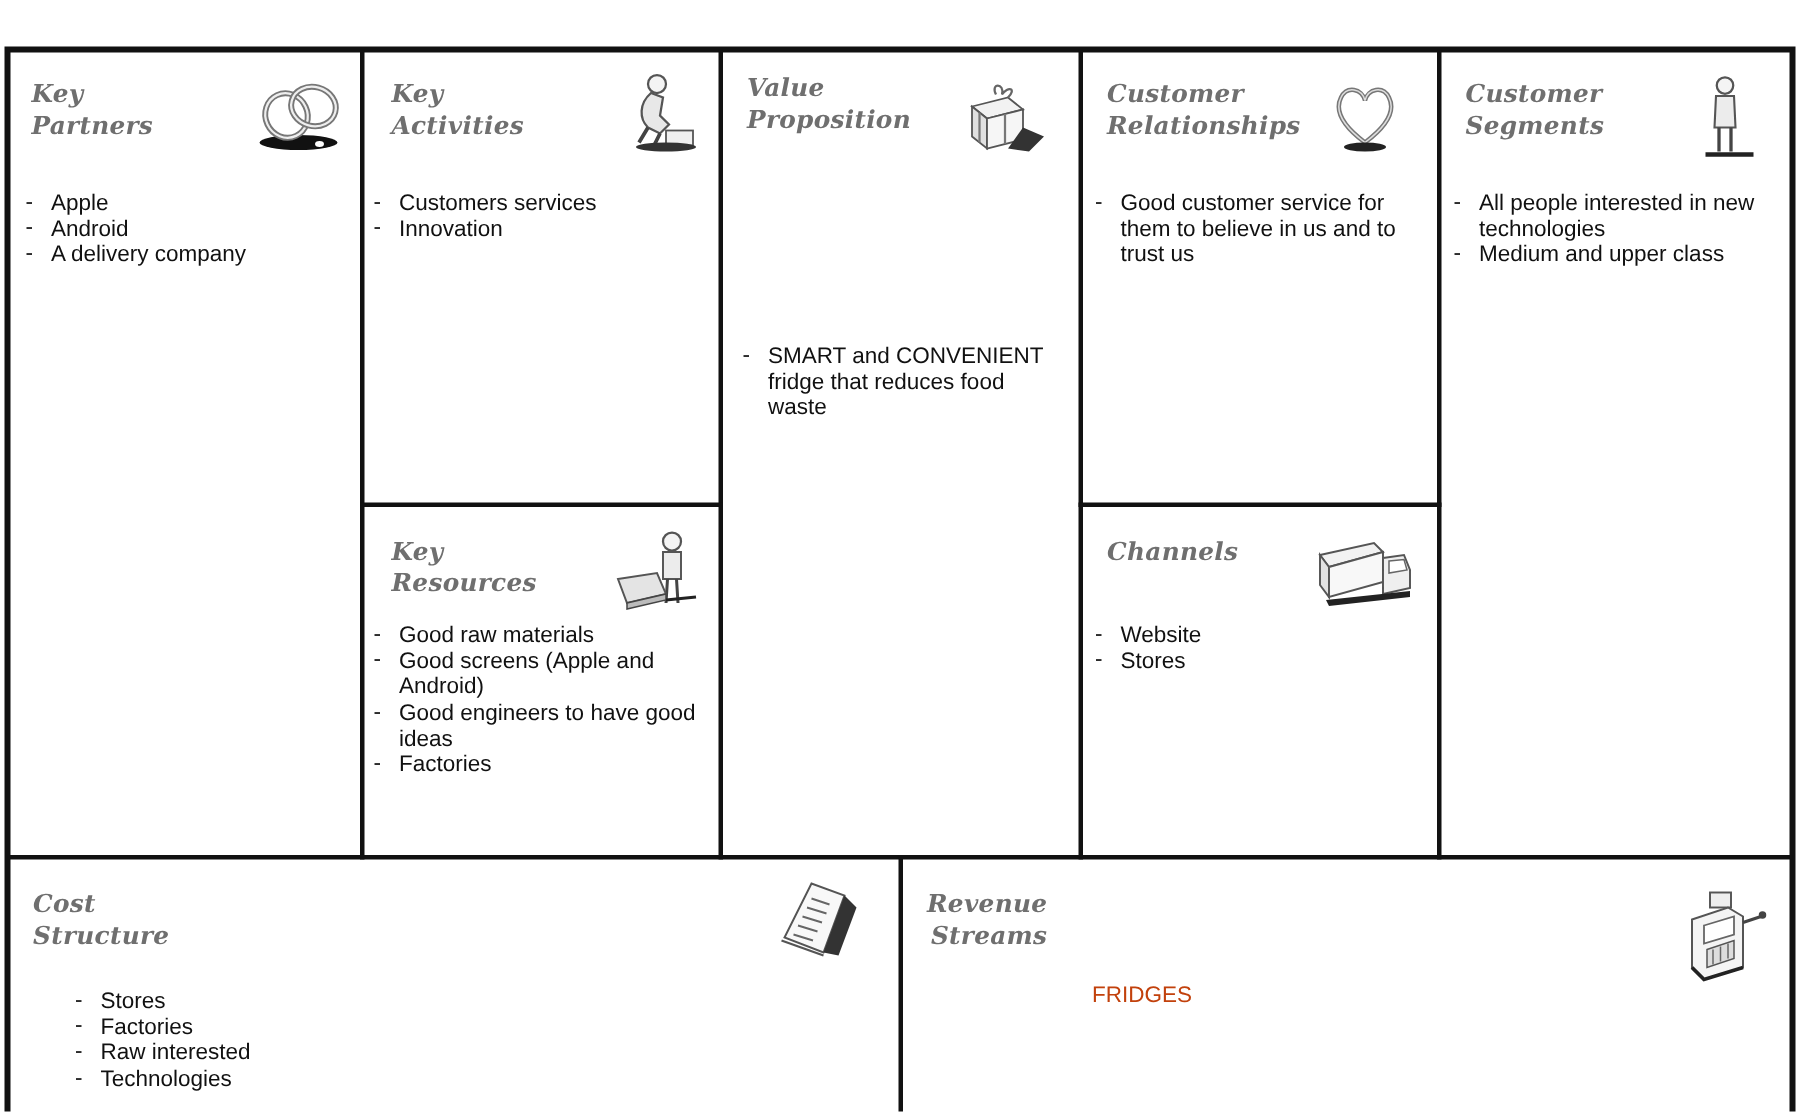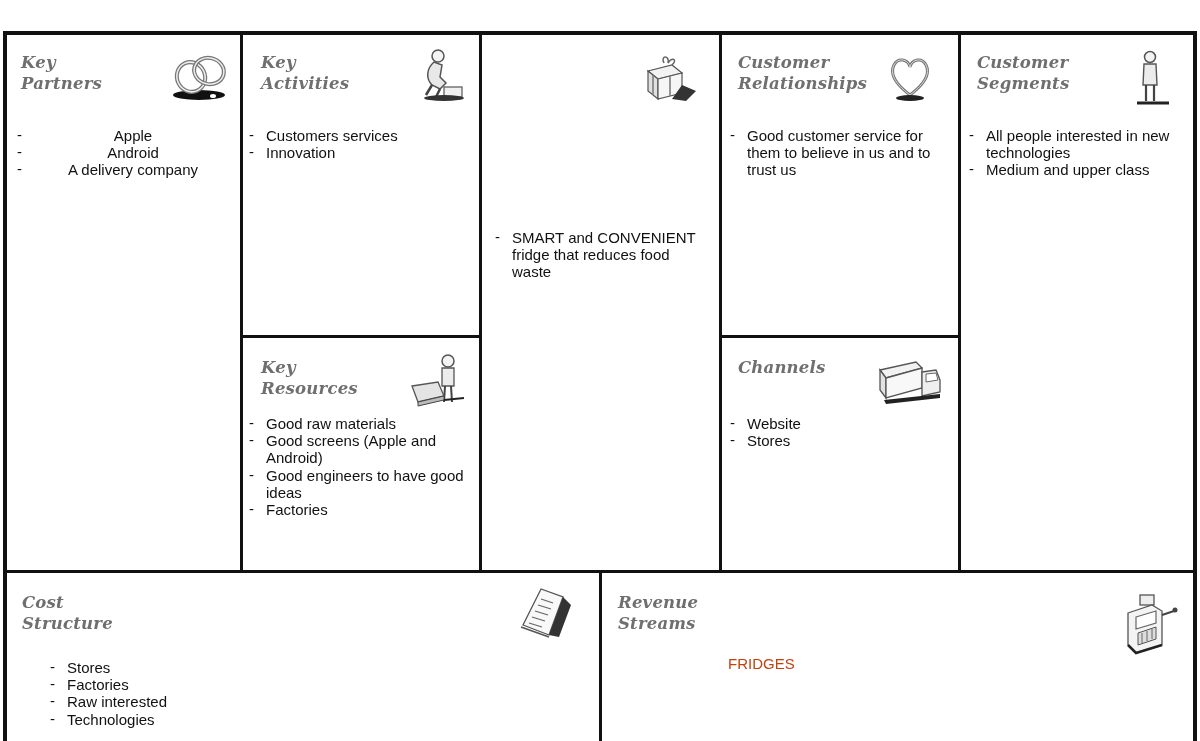--- a/index.html
+++ b/index.html
@@ -54,21 +54,21 @@
     <div class="icon" style="left:162px; top:16px;">
       <svg width="64" height="52" viewBox="0 0 64 52">
         <ellipse cx="30" cy="44" rx="26" ry="5" fill="#111"></ellipse>
         <ellipse cx="44" cy="45" rx="3" ry="2" fill="#fff"></ellipse>
         <ellipse cx="22" cy="26" rx="14" ry="15" fill="none" stroke="#777" stroke-width="4" transform="rotate(-25 22 26)"></ellipse>
         <ellipse cx="22" cy="26" rx="14" ry="15" fill="none" stroke="#eee" stroke-width="1.5" transform="rotate(-25 22 26)"></ellipse>
         <ellipse cx="40" cy="20" rx="15" ry="13" fill="none" stroke="#777" stroke-width="4" transform="rotate(15 40 20)"></ellipse>
         <ellipse cx="40" cy="20" rx="15" ry="13" fill="none" stroke="#eee" stroke-width="1.5" transform="rotate(15 40 20)"></ellipse>
       </svg>
     </div>
-    <ul class="items" style="left:10px; top:92px; width:215px;text-align:center;">
+    <ul class="items" style="left:10px; top:92px; width:215px;">
       <li>Apple</li>
       <li>Android</li>
       <li>A delivery company</li>
     </ul>
   </div>
 
   <div class="block" style="left:243px; top:7px; width:236px; height:300px;">
     <div class="title" style="left:18px; top:18px;">Key
 Activities</div>
     <div class="icon" style="left:175px; top:12px;">
@@ -101,20 +101,22 @@
     </div>
     <ul class="items" style="left:6px; top:77px; width:222px;">
       <li>Good raw materials</li>
       <li>Good screens (Apple and Android)</li>
       <li>Good engineers to have good ideas</li>
       <li>Factories</li>
     </ul>
   </div>
 
   <div class="block" style="left:482px; top:7px; width:237px; height:535px;">
+    <div class="title" style="left:16px; top:14px;">Value
+Proposition</div>
     <div class="icon" style="left:160px; top:20px;">
       <svg width="56" height="52" viewBox="0 0 56 52">
         <path d="M6 16 L30 10 L40 18 L16 24 Z" fill="#f2f2f2" stroke="#555" stroke-width="1.2"></path>
         <path d="M6 16 L16 24 L16 44 L6 36 Z" fill="#e0e0e0" stroke="#555" stroke-width="1.2"></path>
         <path d="M16 24 L40 18 L40 38 L16 44 Z" fill="#f6f6f6" stroke="#555" stroke-width="1.2"></path>
         <path d="M28 21 L28 41 M11 20 L11 40" stroke="#777" stroke-width="1.5"></path>
         <path d="M22 8 C18 0 28 0 26 8 C30 2 36 4 30 10" fill="none" stroke="#666" stroke-width="1.5"></path>
         <path d="M40 30 L54 36 L44 46 L30 44 Z" fill="#333"></path>
       </svg>
     </div>
@@ -186,21 +188,21 @@
     </div>
     <ul class="items" style="left:43px; top:86px; width:300px;">
       <li>Stores</li>
       <li>Factories</li>
       <li>Raw interested</li>
       <li>Technologies</li>
     </ul>
   </div>
 
   <div class="block" style="left:602px; top:545px; width:591px; height:185px;">
-    <div class="title" style="left:16px; top:20px;">Revenue
+    <div class="title" style="left:16px; top:20px;text-align:right;">Revenue
 Streams</div>
     <div class="icon" style="left:520px; top:20px;">
       <svg width="60" height="68" viewBox="0 0 60 68">
         <rect x="18" y="2" width="14" height="10" fill="#eee" stroke="#555" stroke-width="1.3"></rect>
         <path d="M6 20 L30 12 L40 18 L40 52 L14 60 L6 52 Z" fill="#f4f4f4" stroke="#555" stroke-width="1.3"></path>
         <path d="M14 24 L34 18 L34 30 L14 36 Z" fill="#fff" stroke="#666" stroke-width="1.2"></path>
         <path d="M16 40 L34 34 L34 46 L16 52 Z" fill="#ddd" stroke="#555" stroke-width="1"></path>
         <path d="M20 40 L20 50 M25 38 L25 48 M30 36 L30 46" stroke="#666" stroke-width="1"></path>
         <path d="M40 22 L52 18" stroke="#444" stroke-width="2"></path>
         <circle cx="53" cy="17" r="2.5" fill="#444"></circle>

